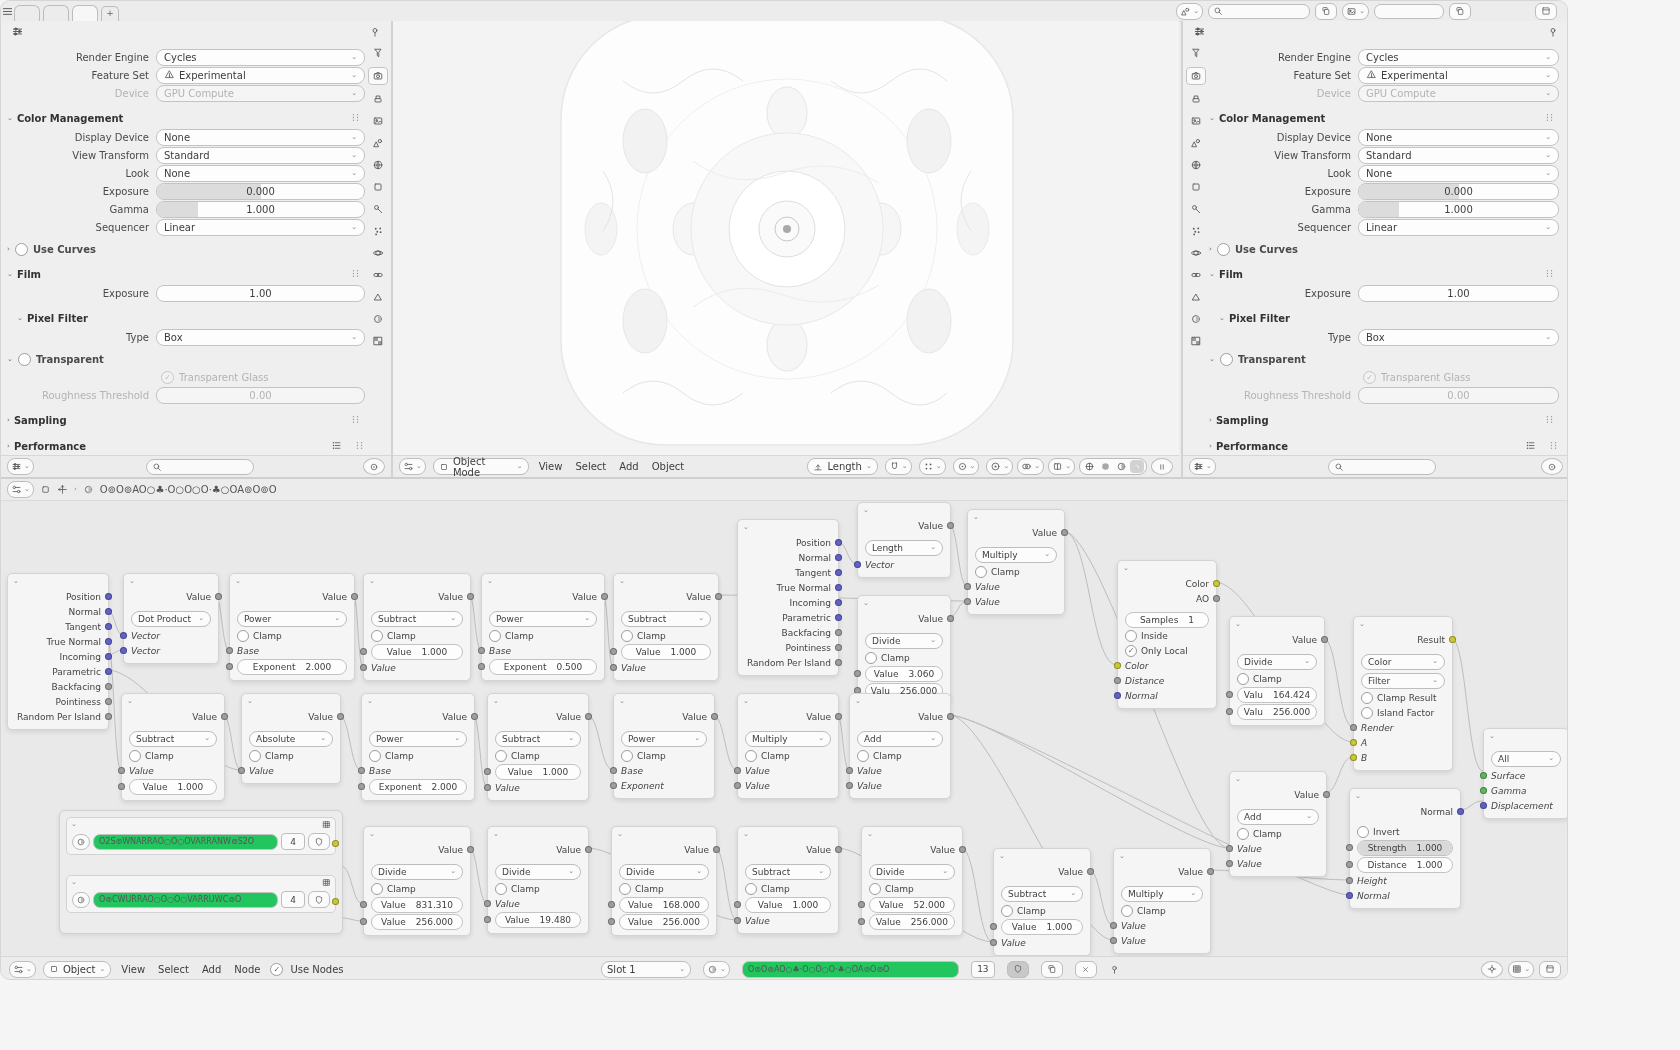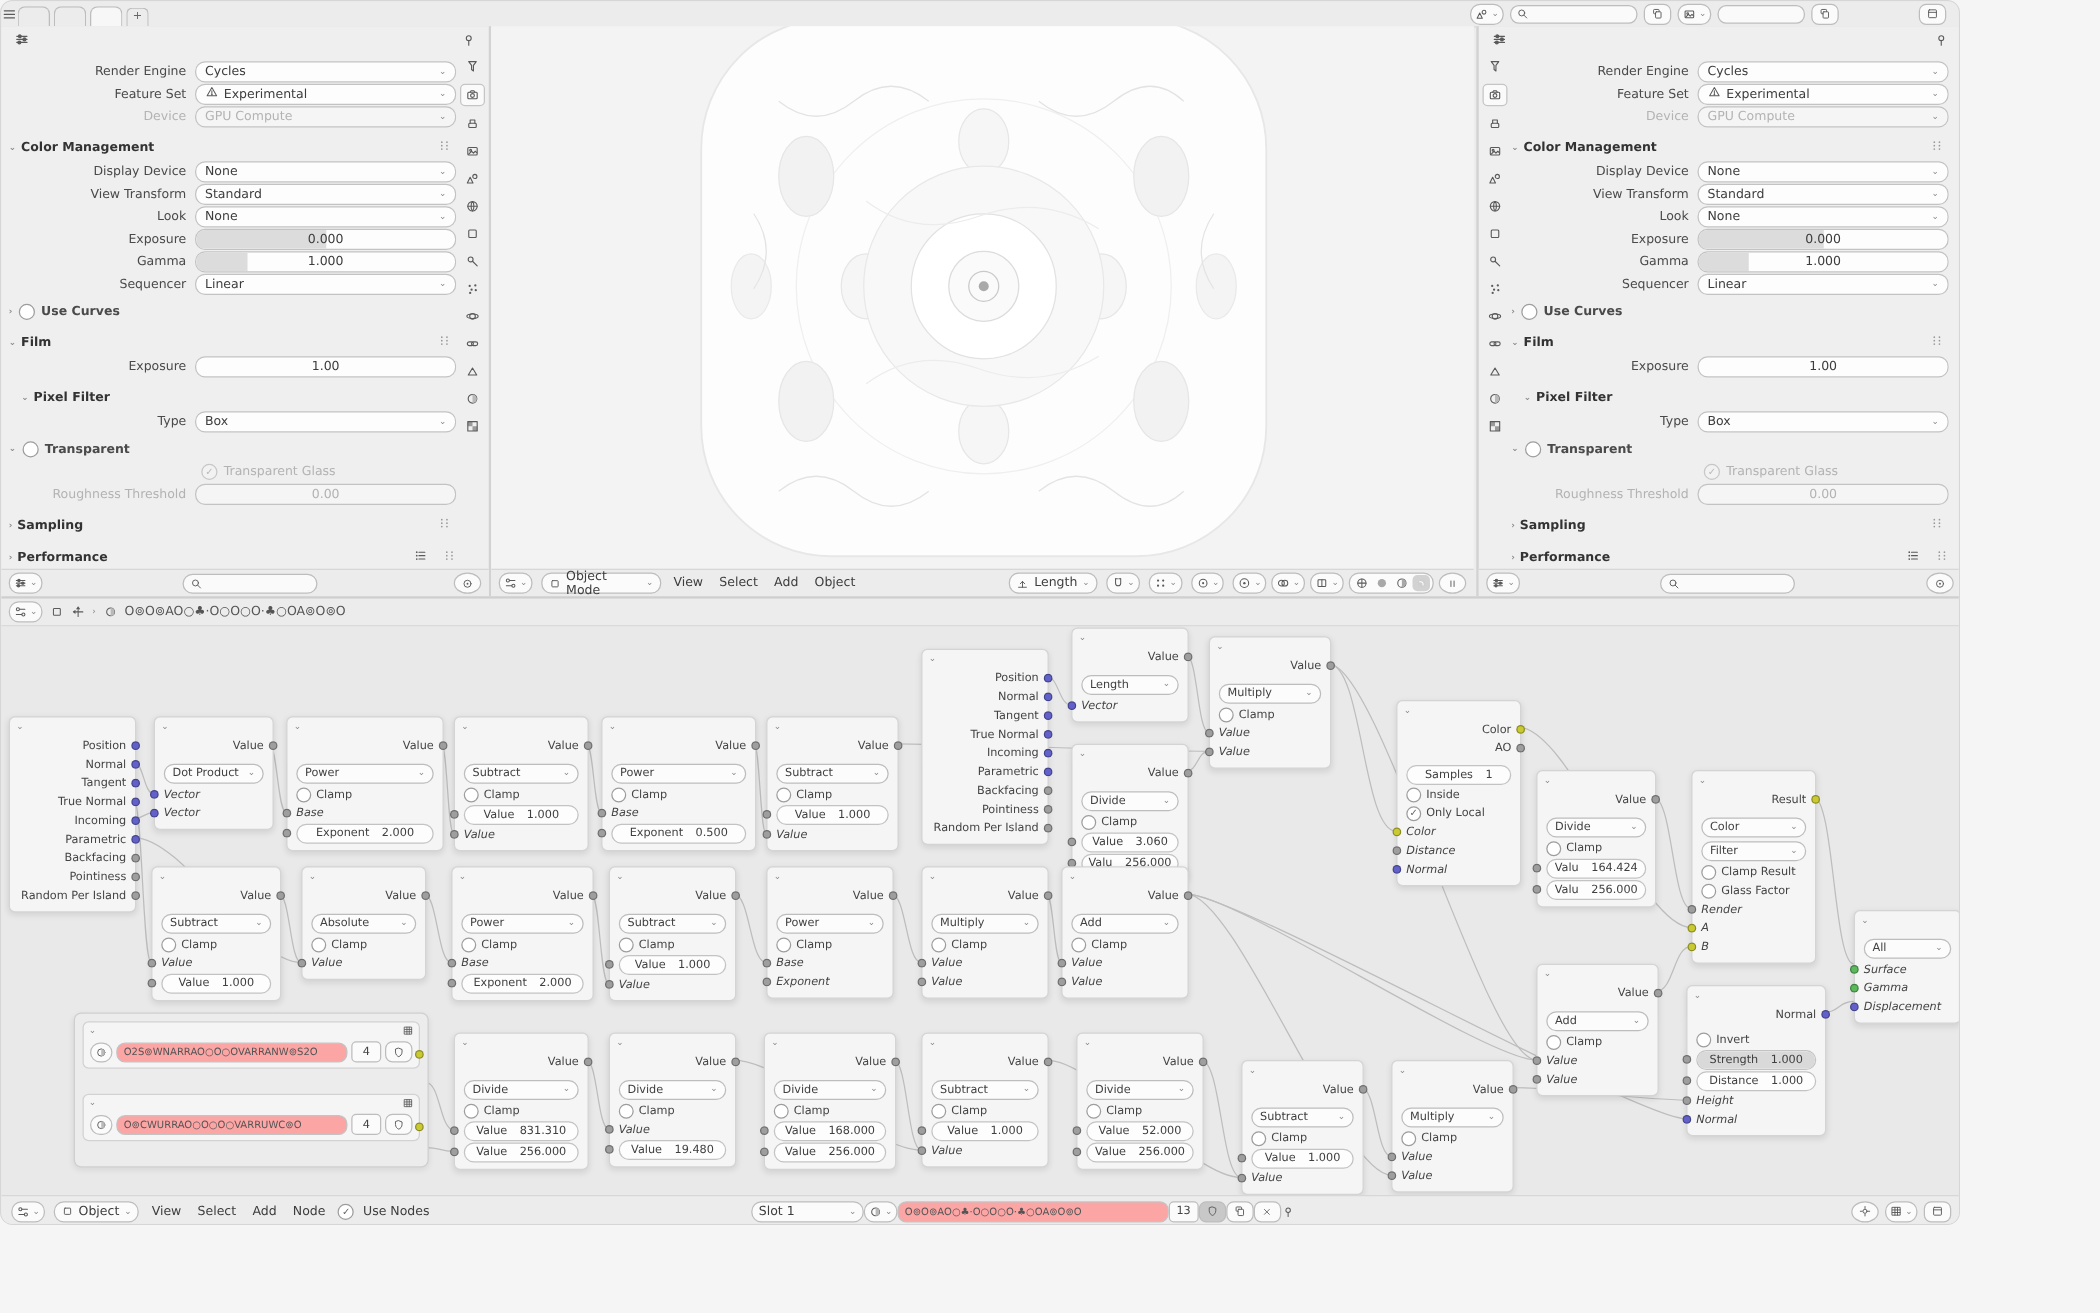--- a/index.html
+++ b/index.html
@@ -77,23 +77,23 @@
   .nrow.fldr{height:17px;}
   .nfld{flex:1;height:14px;border:1px solid #c3c3c3;border-radius:8px;background:#fdfdfd;display:flex;align-items:center;justify-content:center;gap:10px;color:#3f3f3f;position:relative;overflow:hidden;}
   .nfld span{position:relative;z-index:1;}
   .nfld .fill{position:absolute;left:0;top:0;bottom:0;background:#d9d9d9;z-index:0;}
   .sock{position:absolute;width:7px;height:7px;border-radius:50%;border:1px solid rgba(0,0,0,.3);box-sizing:border-box;}
   .sock.L{left:-4px;} .sock.R{right:-4px;}
   .frame{position:absolute;background:#ececec;border:1px solid #cfcfcf;border-radius:6px;box-shadow:0 2px 5px rgba(0,0,0,.08);}
   .grp{position:absolute;left:6px;right:6px;background:#f5f5f5;border:1px solid #d2d2d2;border-radius:5px;font-size:9px;color:#444;}
   .grp .ghead{height:13px;display:flex;align-items:center;padding:0 4px;color:#777;gap:3px;}
   .grp .gbody{display:flex;align-items:center;gap:3px;padding:2px 5px 4px 5px;}
-  .gname{flex:1;height:14px;border:1px solid #c3c3c3;border-radius:7px;background:#fca5a5;display:flex;align-items:center;padding:0 5px;font-size:8px;color:#555;white-space:nowrap;overflow:hidden;}
+  .gname{flex:1;height:14px;border:1px solid #c3c3c3;border-radius:7px;background:#22c55e;display:flex;align-items:center;padding:0 5px;font-size:8px;color:#555;white-space:nowrap;overflow:hidden;}
   #ne-foot{position:absolute;left:0;bottom:0;right:0;height:24px;background:#ececec;border-top:1px solid #d7d7d7;display:flex;align-items:center;gap:7px;padding:0 8px;}
-  .ne-center{position:absolute;left:600px;top:0;height:24px;display:flex;align-items:center;gap:0;}
+  .ne-center{position:absolute;left:600px;top:0;height:24px;display:flex;align-items:center;gap:12px;}
   .ne-right{margin-left:auto;display:flex;align-items:center;gap:5px;}
   .cnt{height:15px;min-width:18px;border:1px solid #bdbdbd;border-radius:4px;background:#fbfbfb;display:flex;align-items:center;justify-content:center;font-size:9px;color:#444;padding:0 2px;}
 </style>
 </head>
 <body>
 
 <div id="stage">
   <div id="bwin">
     <div id="topbar">
       <span class="icon">
@@ -1527,21 +1527,21 @@
                   <span>Filter</span>
                   <span class="chev">⌄</span>
                 </div>
               </div>
               <div class="nrow chk">
                 <span class="cb"></span>
                 <span>Clamp Result</span>
               </div>
               <div class="nrow chk">
                 <span class="cb"></span>
-                <span>Glass Factor</span>
+                <span>Island Factor</span>
               </div>
               <div class="nrow in">
                 <span class="sock L" style="background: rgb(158, 158, 158); top: 4px;"></span>
                 <span>Render</span>
               </div>
               <div class="nrow in">
                 <span class="sock L" style="background: rgb(201, 201, 49); top: 4px;"></span>
                 <span>A</span>
               </div>
               <div class="nrow in">

